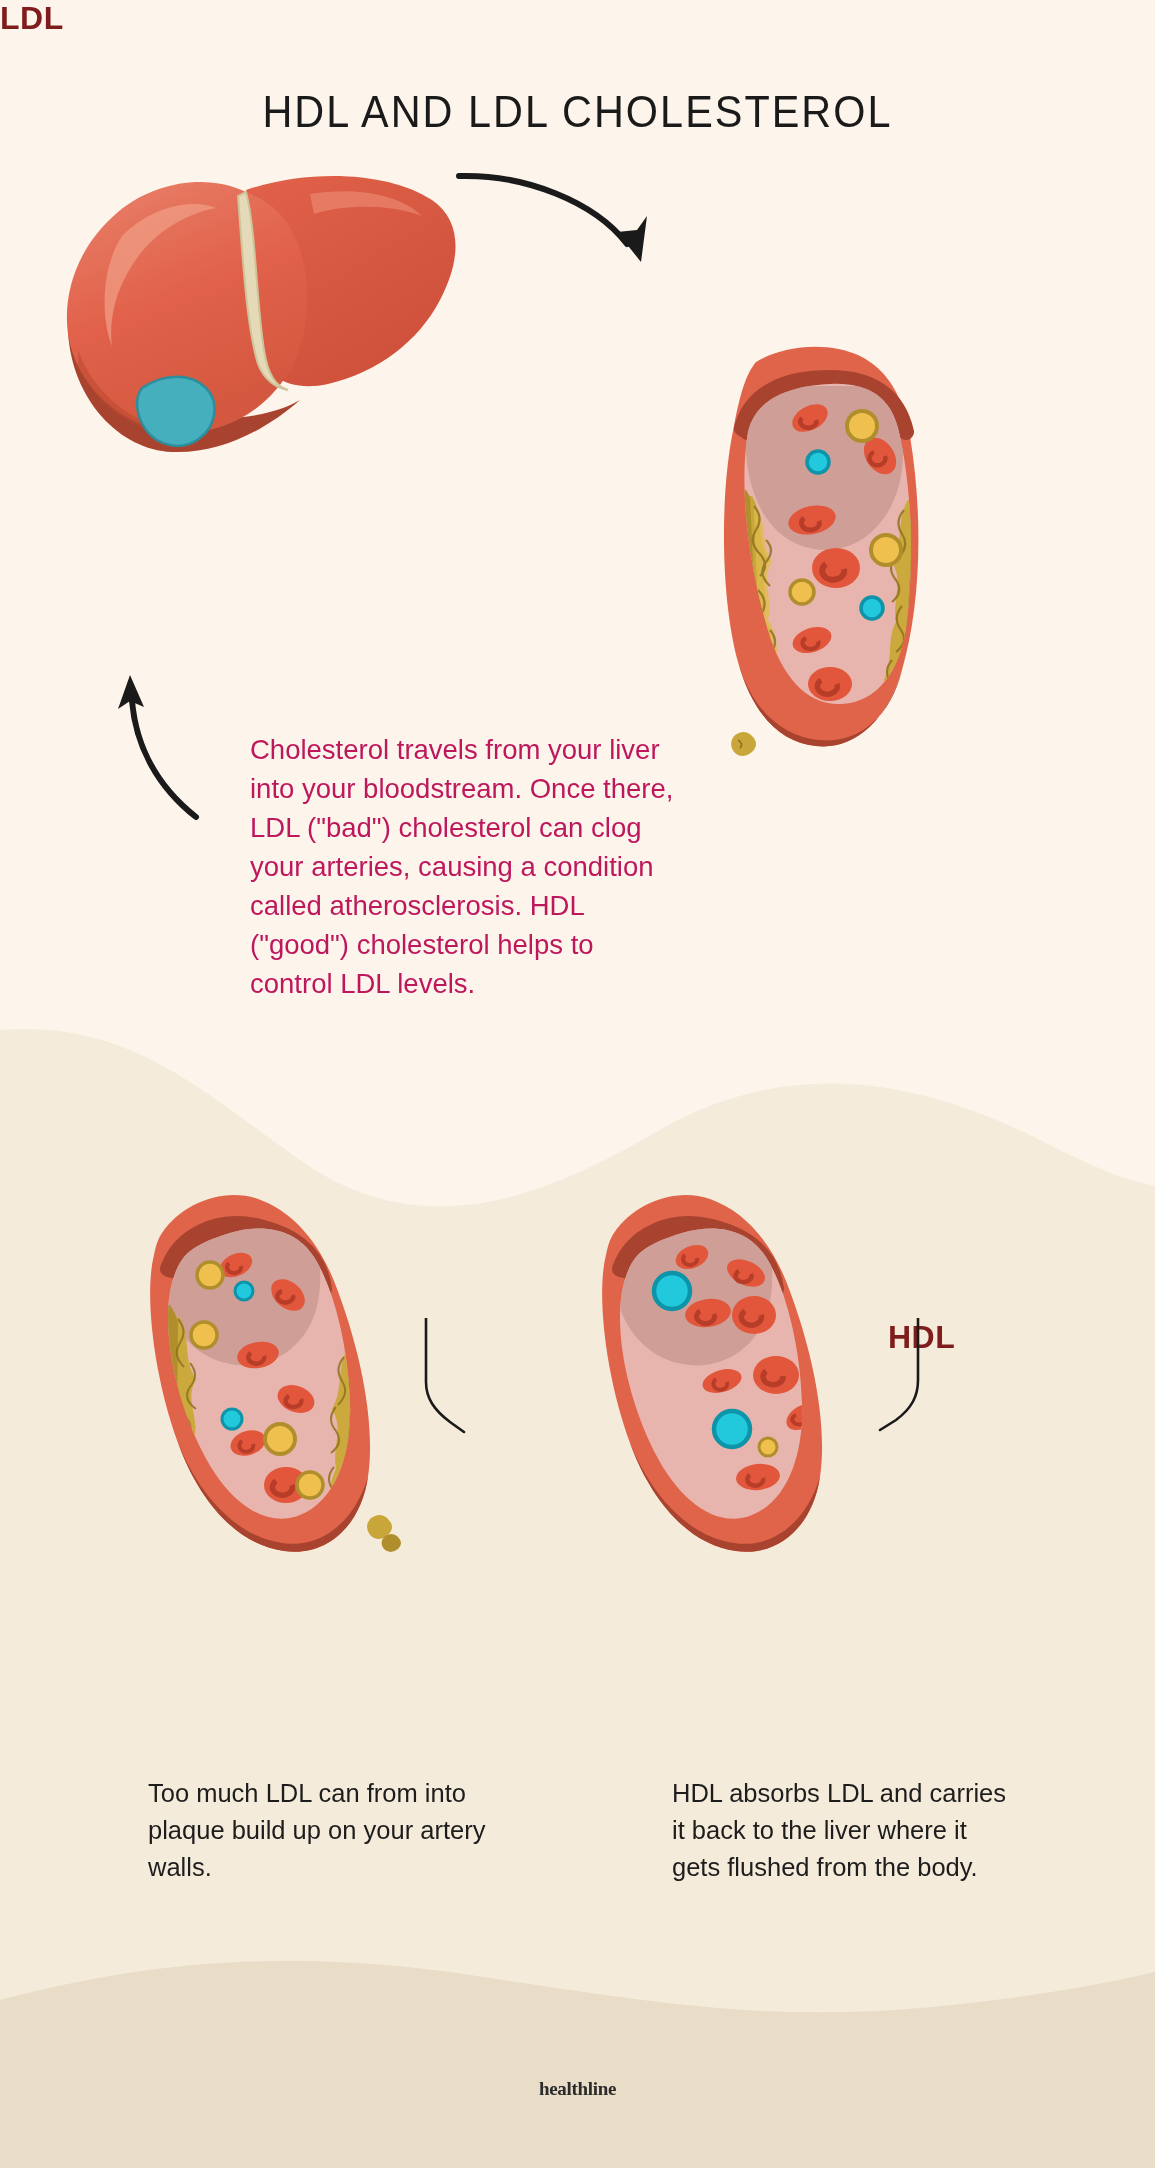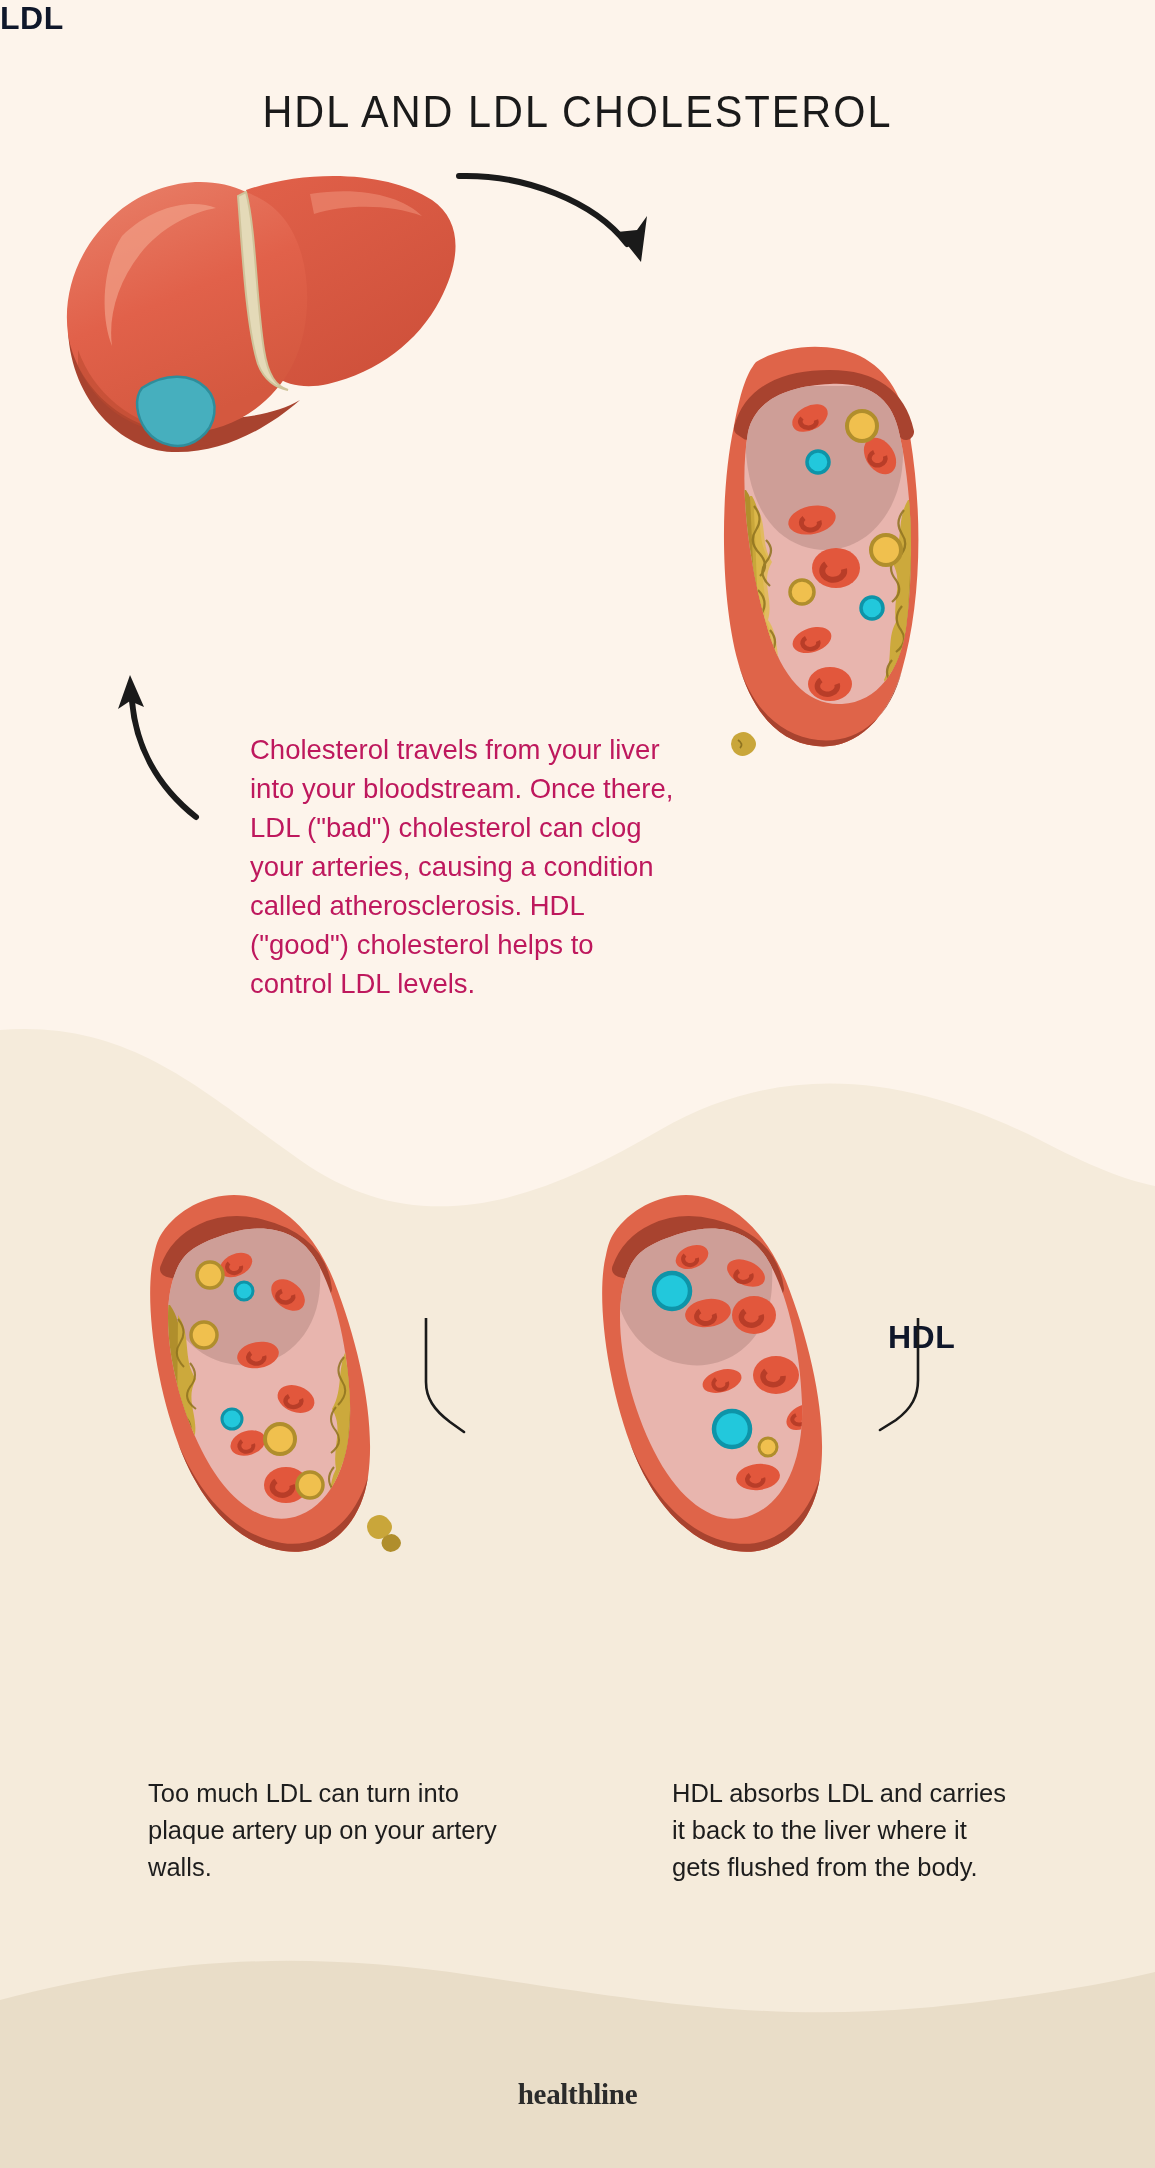--- a/index.html
+++ b/index.html
@@ -34,21 +34,21 @@
     font-size:27.5px;
     line-height:39px;
     color:#be185d;
     z-index:6;
   }
 
   .lbl {
     position:absolute;
     font-size:32px;
     font-weight:bold;
-    color:#0f172a;
+    color:#7f1d1d;
     letter-spacing:0.5px;
     z-index:7;
   }
   .lbl-hdl { left:888px; top:1278px;margin-top:41px; }
 
   .cap {
     position:absolute;
     font-size:25.5px;
     line-height:37px;
     color:#1D1D1D;
@@ -56,21 +56,21 @@
   }
   .cap-left  { left:148px; top:1775px; width:350px; }
   .cap-right { left:672px; top:1775px; width:350px; }
 
   .logo {
     position:absolute;
     left:0; top:2078px; width:1155px;
     text-align:center;
     font-family:"Liberation Serif", serif;
     font-weight:bold;
-    font-size:29px;
+    font-size:19px;
     letter-spacing:-0.3px;
     color:#2B2B2B;
     z-index:6;
   }
   svg { display:block; }
 </style>
 </head>
 <body>
 
 <div id="stage">
@@ -357,18 +357,18 @@
   <div class="lbl lbl-hdl">HDL</div>
 
   <svg style="position:absolute;left:420px;top:1318px;z-index:7;" width="60" height="130" viewBox="0 0 60 130">
     <path d="M6,0 L6,64 C6,80 14,92 30,104 L44,114" stroke="#1A1A1A" stroke-width="2.6" fill="none" stroke-linecap="round"></path>
   </svg>
 
   <svg style="position:absolute;left:870px;top:1318px;z-index:7;" width="60" height="130" viewBox="0 0 60 130">
     <path d="M48,0 L48,62 C48,78 42,90 26,102 L10,112" stroke="#1A1A1A" stroke-width="2.6" fill="none" stroke-linecap="round"></path>
   </svg>
 
-  <div class="cap cap-left">Too much LDL can turn into plaque artery up on your artery walls.</div>
+  <div class="cap cap-left">Too much LDL can from into plaque build up on your artery walls.</div>
   <div class="cap cap-right">HDL absorbs LDL and carries it back to the liver where it gets flushed from the body.</div>
 
   <div class="logo">healthline</div>
 
 </div>
 
 </body></html>

